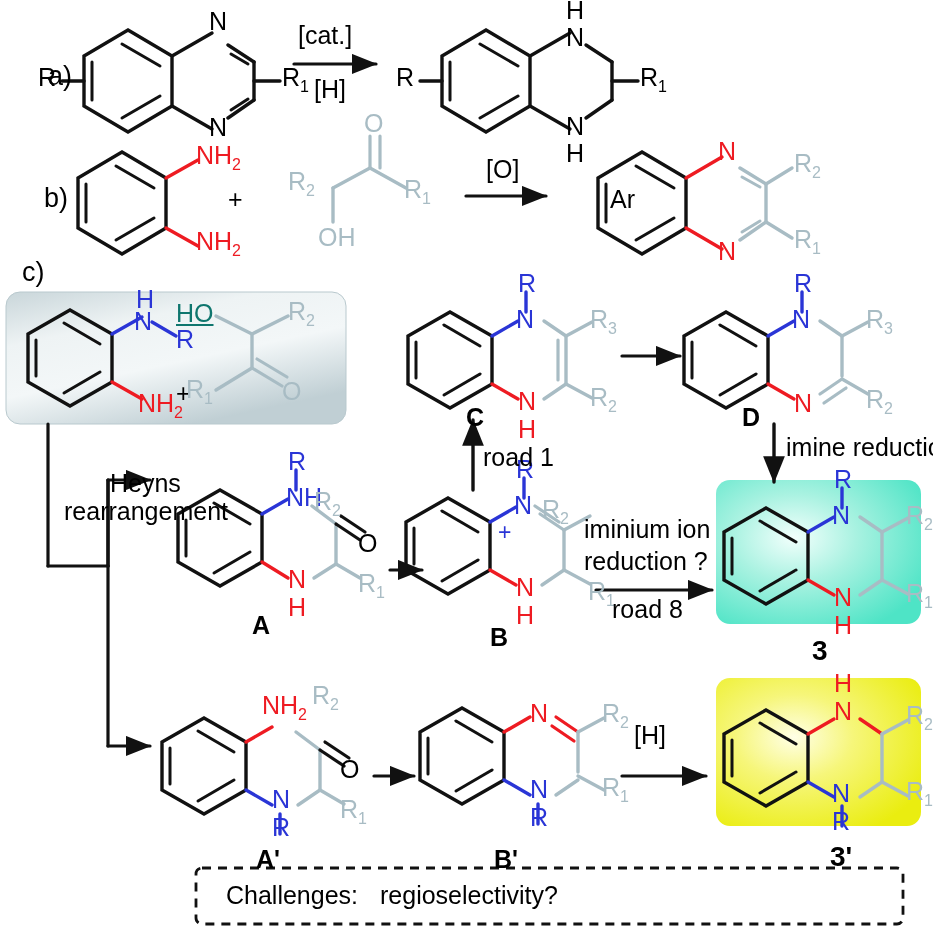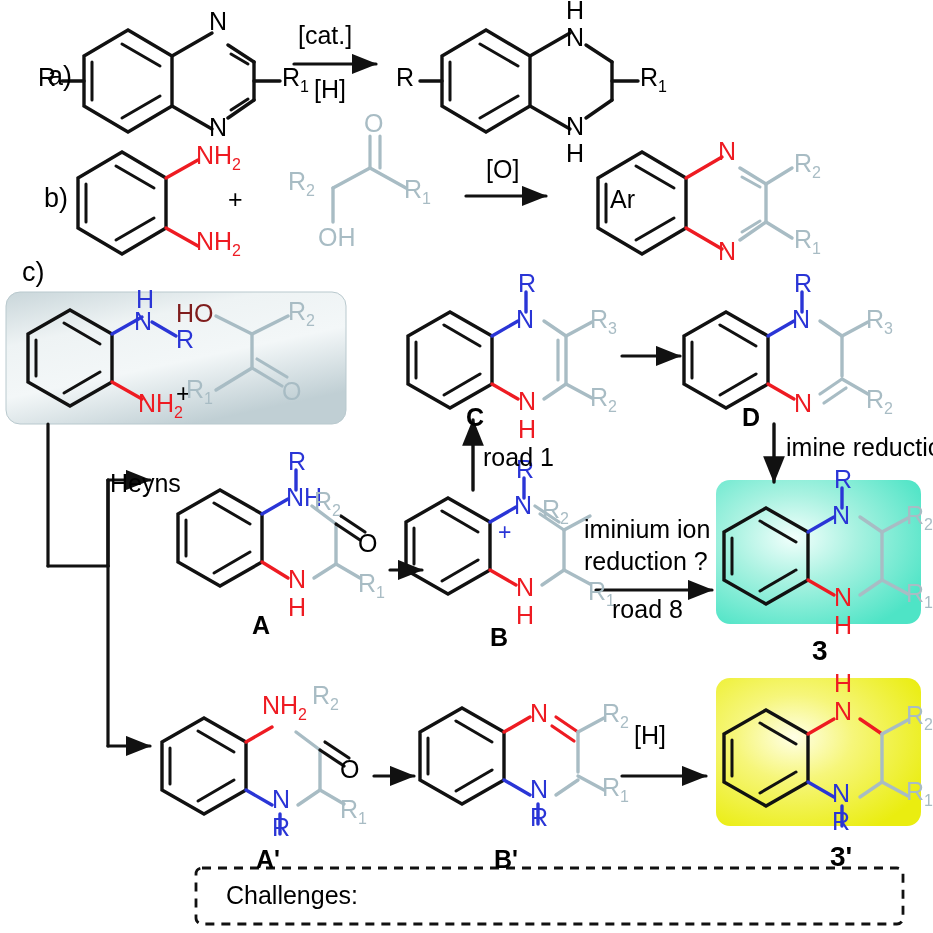--- a/index.html
+++ b/index.html
@@ -356,30 +356,31 @@
 
 <div class="lbl sec" style="left:22px;top:258px;">c)</div>
 
 <div class="lbl txt" style="left:136px;top:286px;color:#2a35d6;">H</div>
 <div class="lbl txt" style="left:134px;top:308px;color:#2a35d6;">N</div>
 <div class="lbl txt" style="left:176px;top:326px;color:#2a35d6;">R</div>
 <div class="lbl txt" style="left:138px;top:390px;color:#ee1b22;">
   <span>NH</span><sub style="font-size:16px">2</sub>
 </div>
 <div class="lbl txt" style="left:176px;top:380px;">+</div>
-<div class="lbl txt" style="left:176px;top:300px;color:#7f1d1d;">HO</div>
+<div class="lbl txt" style="left:176px;top:300px;color:#0f766e;text-decoration:underline;">HO</div>
 <div class="lbl txt" style="left:288px;top:298px;color:#a8bcc4;">
   <span>R</span><sub style="font-size:16px">2</sub>
 </div>
 <div class="lbl txt" style="left:186px;top:376px;color:#a8bcc4;">
   <span>R</span><sub style="font-size:16px">1</sub>
 </div>
 <div class="lbl txt" style="left:282px;top:378px;color:#a8bcc4;">O</div>
 
 <div class="lbl txt" style="left:110px;top:470px;">Heyns</div>
+<div class="lbl txt" style="left:64px;top:498px;">rearrangement</div>
 
 <div class="lbl txt bold" style="left:252px;top:612px;">A</div>
 <div class="lbl txt" style="left:288px;top:448px;color:#2a35d6;">R</div>
 <div class="lbl txt" style="left:286px;top:484px;color:#2a35d6;">NH</div>
 <div class="lbl txt" style="left:288px;top:566px;color:#ee1b22;">N</div>
 <div class="lbl txt" style="left:288px;top:594px;color:#ee1b22;">H</div>
 <div class="lbl txt" style="left:314px;top:488px;color:#a8bcc4;">
   <span>R</span><sub style="font-size:16px">2</sub>
 </div>
 <div class="lbl txt" style="left:358px;top:530px;">O</div>
@@ -474,14 +475,15 @@
 <div class="lbl txt" style="left:832px;top:780px;color:#2a35d6;">N</div>
 <div class="lbl txt" style="left:832px;top:808px;color:#2a35d6;">R</div>
 <div class="lbl txt" style="left:906px;top:702px;color:#a8bcc4;">
   <span>R</span><sub style="font-size:16px">2</sub>
 </div>
 <div class="lbl txt" style="left:906px;top:778px;color:#a8bcc4;">
   <span>R</span><sub style="font-size:16px">1</sub>
 </div>
 
 <div class="lbl txt" style="left:226px;top:882px;">Challenges:</div>
+<div class="lbl txt" style="left:380px;top:882px;">regioselectivity?</div>
 
 </div>
 
 </body></html>

